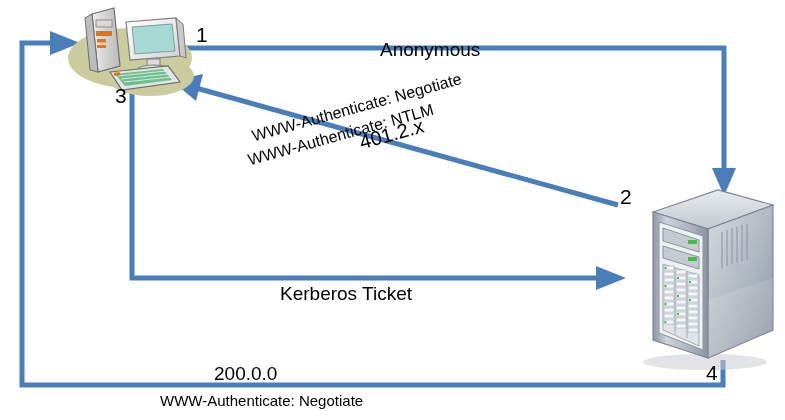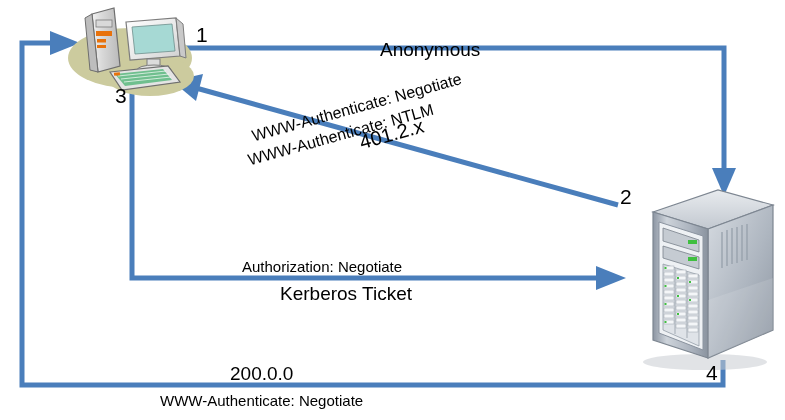--- a/index.html
+++ b/index.html
@@ -223,19 +223,18 @@
   <div class="lbl step-num" style="left:620px; top:186px;">2</div>
   <div class="lbl step-num" style="left:115px; top:85px;">3</div>
   <div class="lbl step-num" style="left:706px; top:362px;">4</div>
 
   <div class="lbl cap-lg" style="left:380px; top:40px;">Anonymous</div>
 
   <div class="lbl rot diag-lg" style="left:357px; top:132px; transform:rotate(-15.5deg);">401.2.x</div>
   <div class="lbl rot diag-md" style="left:250px; top:128px; transform:rotate(-15.5deg);">WWW-Authenticate:  Negotiate</div>
   <div class="lbl rot diag-md" style="left:246px; top:152px; transform:rotate(-15.5deg);">WWW-Authenticate:  NTLM</div>
 
-  <div class="lbl cap-md" style="left:242px; top:259px;">Authorization:  Negotiate</div>
   <div class="lbl cap-lg" style="left:280px; top:284px;">Kerberos Ticket</div>
 
-  <div class="lbl cap-lg" style="left:230px; top:364px;">200.0.0</div>
+  <div class="lbl cap-lg" style="left:214px; top:364px;">200.0.0</div>
   <div class="lbl cap-md" style="left:160px; top:393px;">WWW-Authenticate:  Negotiate</div>
 
 </div>
 
 </body></html>

